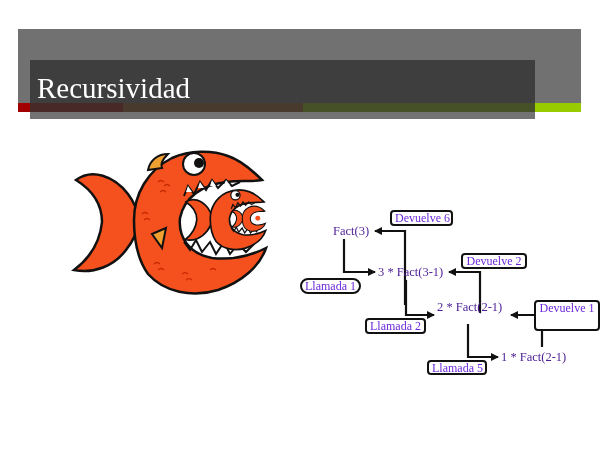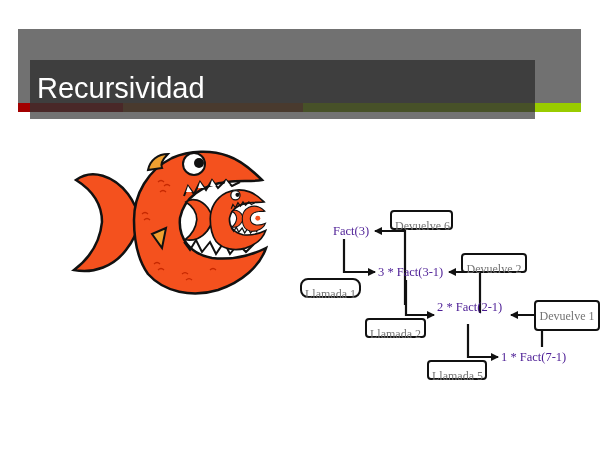--- a/index.html
+++ b/index.html
@@ -22,39 +22,39 @@
     .hdr-inner {
       position: absolute; left: 30px; top: 60px; width: 505px; height: 59px;
       background: rgba(50,50,50,0.80);
     }
     .hdr-inner-bottom {
       position: absolute; left: 30px; top: 112px; width: 505px; height: 7px;
       background: #737373;
     }
     .title {
       position: absolute; left: 37px; top: 71px;
-      font-family: Liberation Sans, sans-serif;
+      font-family: Liberation Serif, serif;
       font-size: 29px; color: #ffffff; letter-spacing: 0px;
       line-height: 34px; white-space: nowrap;
     }
 
     
     .fish { position: absolute; left: 62px; top: 142px; width: 218px; height: 156px; }
 
     
     .diagram { position: absolute; left: 0; top: 0; width: 600px; height: 450px; pointer-events: none; }
     .expr {
       position: absolute; font-family: "Liberation Serif", serif; font-size: 12.5px;
       color: #4c1d95; white-space: nowrap; line-height: 14px;
     }
     .box {
       position: absolute; font-family: "Liberation Serif", serif; font-size: 12px;
-      color: #737373; white-space: nowrap; line-height: 12px;
+      color: #6d28d9; white-space: nowrap; line-height: 12px;
       border: 2px solid #111; border-radius: 4px; background: #fff;
-      padding: 8px 3px; box-sizing: border-box; text-align: center;
+      padding: 0px 3px; box-sizing: border-box; text-align: center;
     }
   </style>
 </head>
 <body>
 
 <div class="slide">
 
   <div class="hdr-outer"></div>
   <div class="stripe red"></div>
   <div class="stripe brown"></div>
@@ -123,21 +123,21 @@
 
       <path d="M468 324 L468 357 L498 357" marker-end="url(#ah)"></path>
 
       <path d="M542 347 L542 315 L511 315" marker-end="url(#ah)"></path>
     </g>
   </svg>
 
   <div class="expr" style="left:333px; top:224px;">Fact(3)</div>
   <div class="expr" style="left:378px; top:265px;">3 * Fact(3-1)</div>
   <div class="expr" style="left:437px; top:300px;">2 * Fact(2-1)</div>
-  <div class="expr" style="left:501px; top:350px;">1 * Fact(7-1)</div>
+  <div class="expr" style="left:501px; top:350px;">1 * Fact(2-1)</div>
 
   <div class="box" style="left:390px; top:210px; width:63px; height:16px;">Devuelve 6</div>
   <div class="box" style="left:461px; top:253px; width:66px; height:16px;font-family:Liberation Serif, serif;">Devuelve 2</div>
   <div class="box" style="left:522px; top:300px; width:66px; height:31px;margin-left:12px;">Devuelve 1</div>
 
   <div class="box" style="left:300px; top:278px; width:61px; height:16px;border-radius:8px;">Llamada 1</div>
   <div class="box" style="left:365px; top:318px; width:61px; height:16px;">Llamada 2</div>
   <div class="box" style="left:427px; top:360px; width:60px; height:15px;">Llamada 5</div>
 
 </div>

